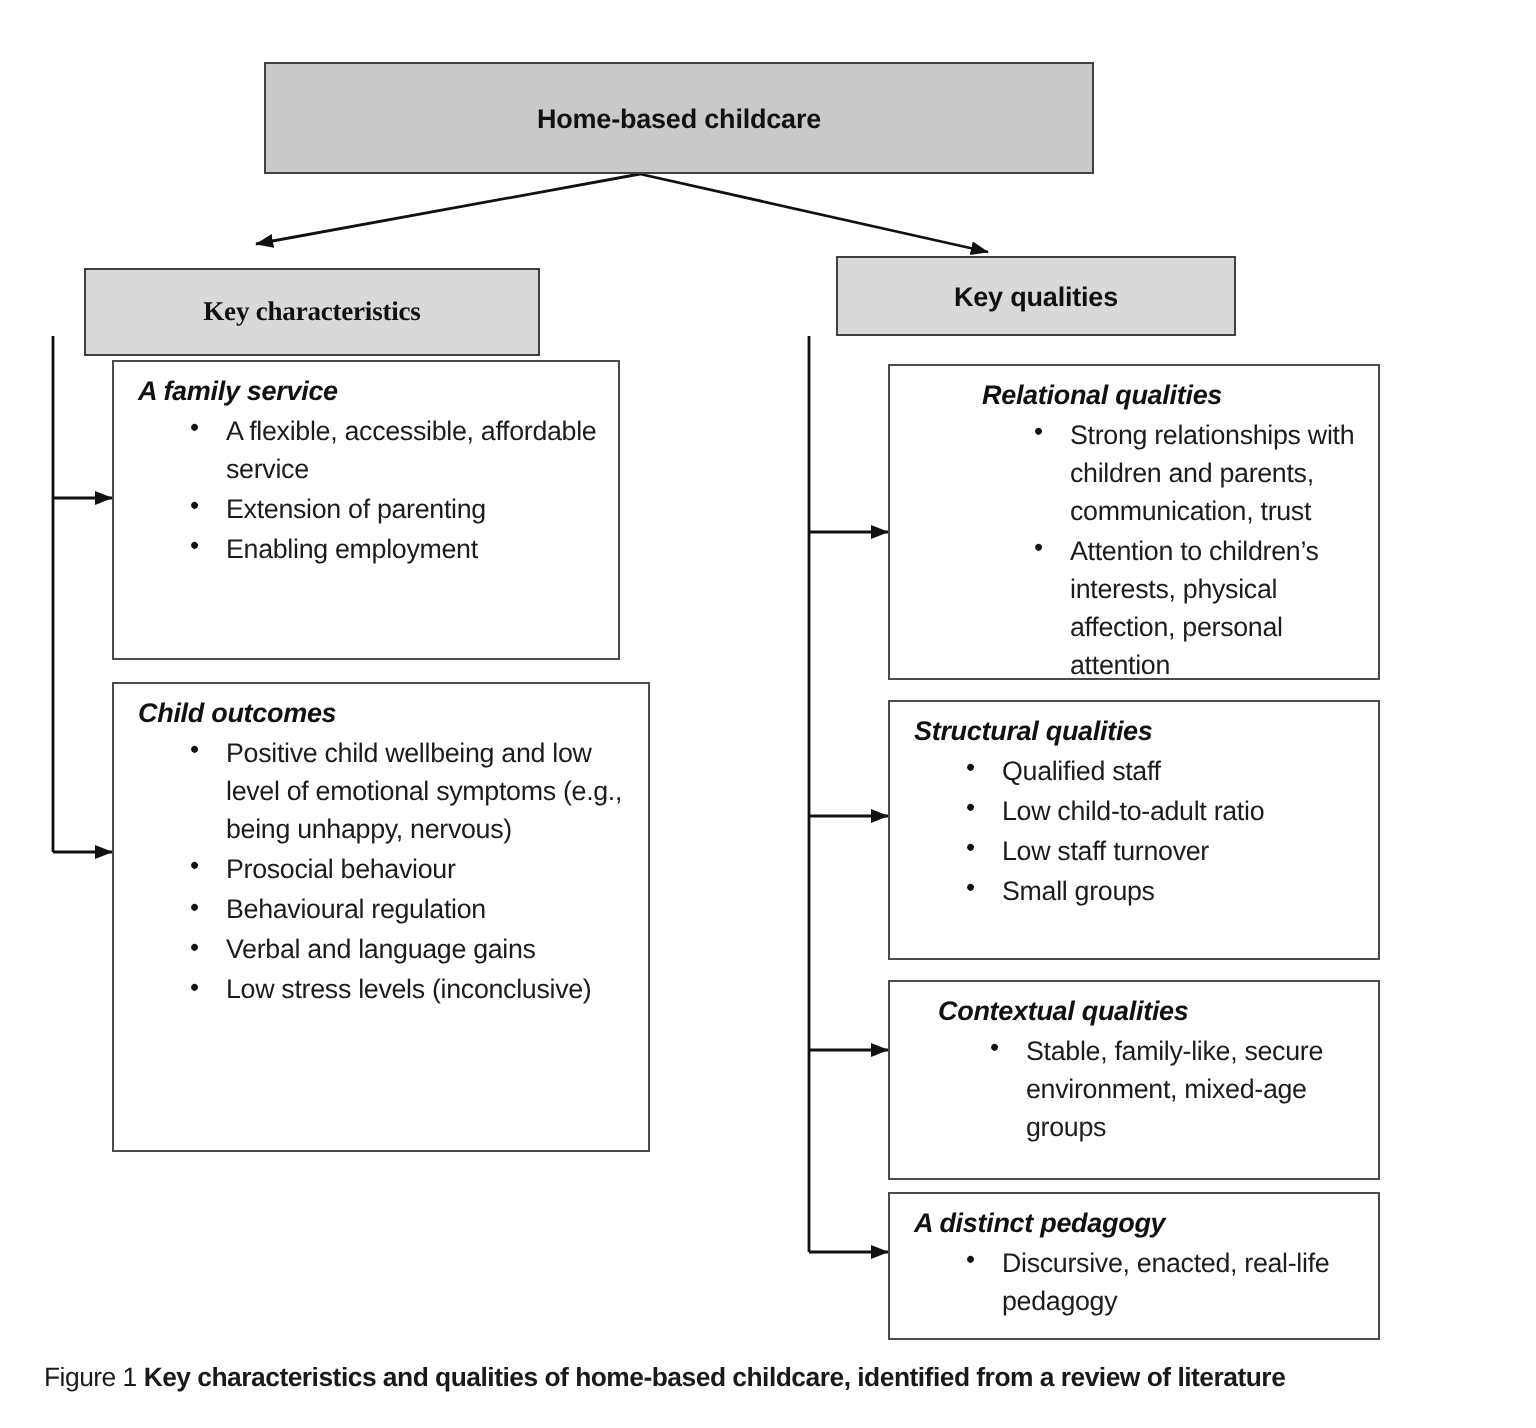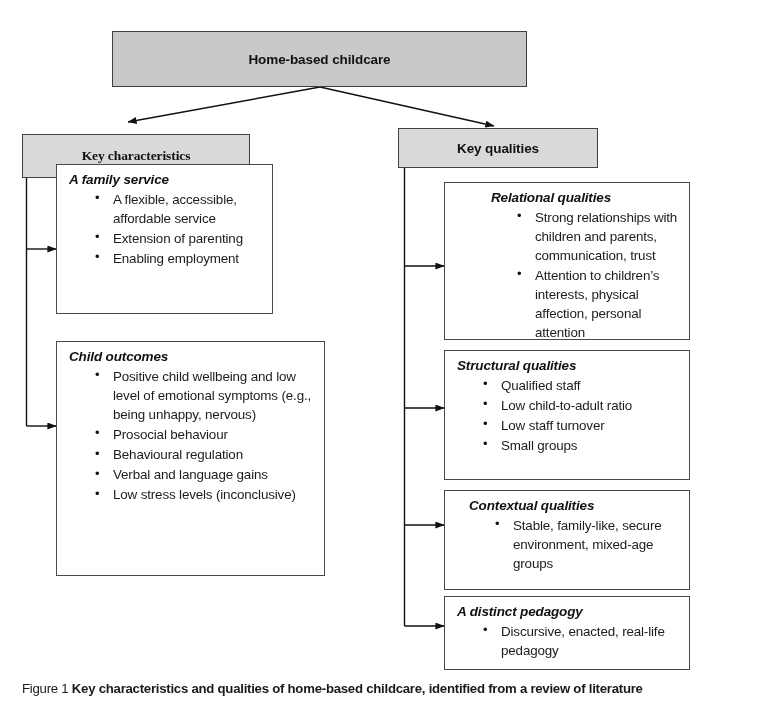--- a/index.html
+++ b/index.html
@@ -41,20 +41,21 @@
   }
 
   
   .grey-box {
     background: #c9c9c9;
     border: 1.5px solid #404040;
     display: flex;
     align-items: center;
     justify-content: center;
     text-align: left;
+    margin-left: 20px;
   }
   .grey-box.light {
     background: #d9d9d9;
   }
   .grey-title {
     font-weight: bold;
     font-size: 13.5px;
     letter-spacing: -0.1px;
     color: #111111;
   }
@@ -139,21 +140,21 @@
   </svg>
 
   <div class="node grey-box" style="left:112px; top:31px; width:415px; height:56px;">
     <span class="grey-title">Home-based childcare</span>
   </div>
 
   <div class="node grey-box light" style="left:22px; top:134px; width:228px; height:44px;font-family:Liberation Serif, serif;">
     <span class="grey-title">Key characteristics</span>
   </div>
 
-  <div class="node card" style="left:56px; top:164px; width:217px; height:150px;">
+  <div class="node card" style="left:56px; top:180px; width:254px; height:150px;">
     <div class="card-title">A family service</div>
     <ul>
       <li>A flexible, accessible, affordable service</li>
       <li>Extension of parenting</li>
       <li>Enabling employment</li>
     </ul>
   </div>
 
   <div class="node card" style="left:56px; top:341px; width:269px; height:235px;">
     <div class="card-title">Child outcomes</div>

